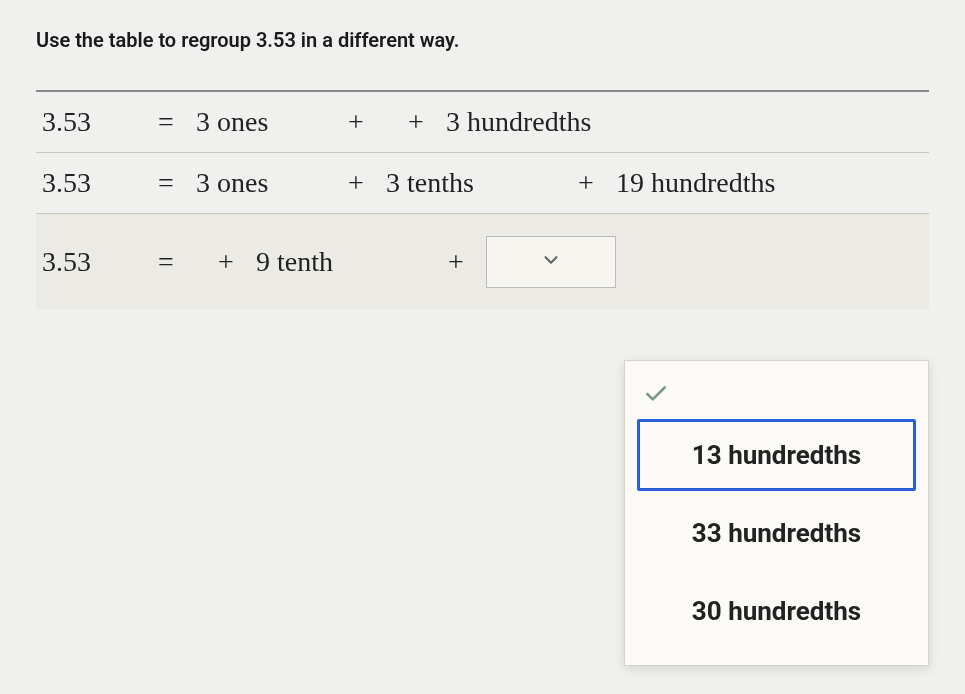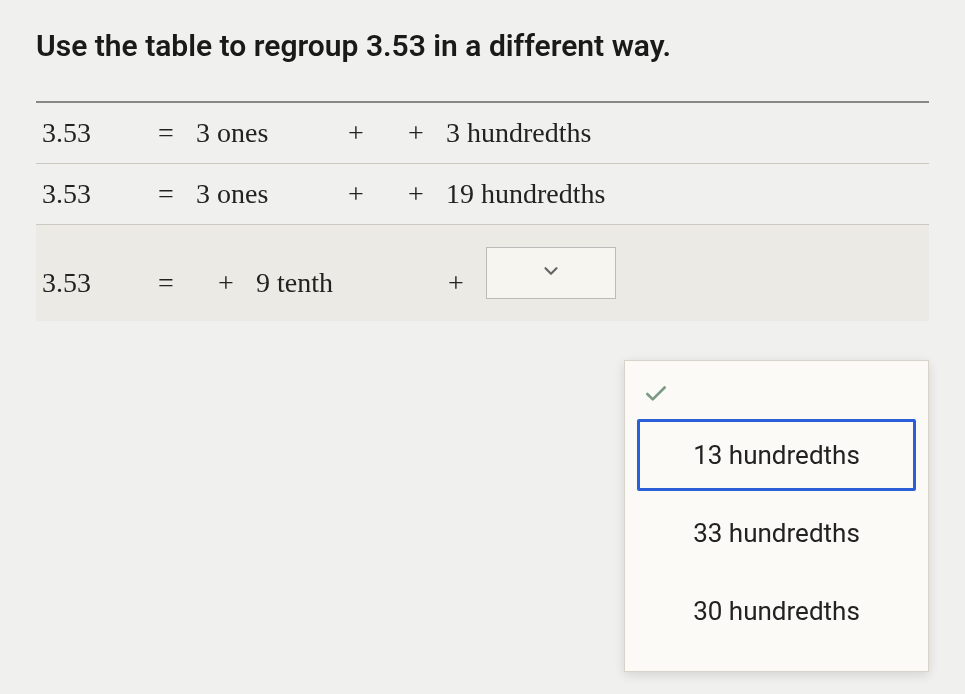--- a/index.html
+++ b/index.html
@@ -5,32 +5,32 @@
   * { box-sizing: border-box; margin: 0; padding: 0; }
   body {
     font-family: -apple-system, BlinkMacSystemFont, "Segoe UI", Roboto, Arial, sans-serif;
     background: #f0f0ee;
     width: 965px;
     height: 694px;
     padding: 28px 36px;
     color: #222;
   }
   .question {
-    font-size: 30px;
+    font-size: 20px;
     font-weight: 600;
     color: #1a1a1a;
     margin-bottom: 38px;
   }
   .table {
     width: 100%;
     border-top: 2px solid #888;
   }
   .row {
     display: flex;
-    align-items: flex-end;
+    align-items: center;
     padding: 14px 0;
     font-size: 28px;
     font-family: "Times New Roman", Times, serif;
     color: #222;
   }
   .row .c-num   { width: 100px; padding-left: 6px; }
   .row .c-eq    { width: 60px;  text-align: center; }
   .row .c-ones  { width: 130px; }
   .row .c-plus1 { width: 60px;  text-align: center; }
   .row .c-tenths{ width: 170px; }
@@ -58,22 +58,23 @@
     font-size: 20px;
   }
   .dropdown-panel {
     position: absolute;
     left: 624px;
     top: 360px;
     width: 305px;
     background: #fbfaf7;
     border: 1px solid #d8d4cc;
     box-shadow: 0 3px 10px rgba(0,0,0,0.12);
-    padding: 14px 12px 18px 12px;
+    padding: 14px 12px 12px 12px;
     font-family: -apple-system, BlinkMacSystemFont, "Segoe UI", Roboto, Arial, sans-serif;
+    font-weight: bold;
   }
   .check-row {
     height: 44px;
     display: flex;
     align-items: center;
     padding-left: 6px;
     color: #5f8f6f;
     font-size: 26px;
   }
   .option {
@@ -107,20 +108,21 @@
     <div class="c-plus1">+</div>
     <div class="c-plus2">+</div>
     <div class="c-hund">3 hundredths</div>
   </div>
 
   <div class="row row2">
     <div class="c-num">3.53</div>
     <div class="c-eq">=</div>
     <div class="c-ones">3 ones</div>
     <div class="c-plus1">+</div>
+    <div class="c-tenths">3 tenths</div>
     <div class="c-plus2">+</div>
     <div class="c-hund">19 hundredths</div>
   </div>
 
   <div class="row row3">
     <div class="c-num">3.53</div>
     <div class="c-eq">=</div>
     <div class="c-plus1">+</div>
     <div class="c-tenths">9 tenth</div>
     <div class="c-plus2">+</div>

